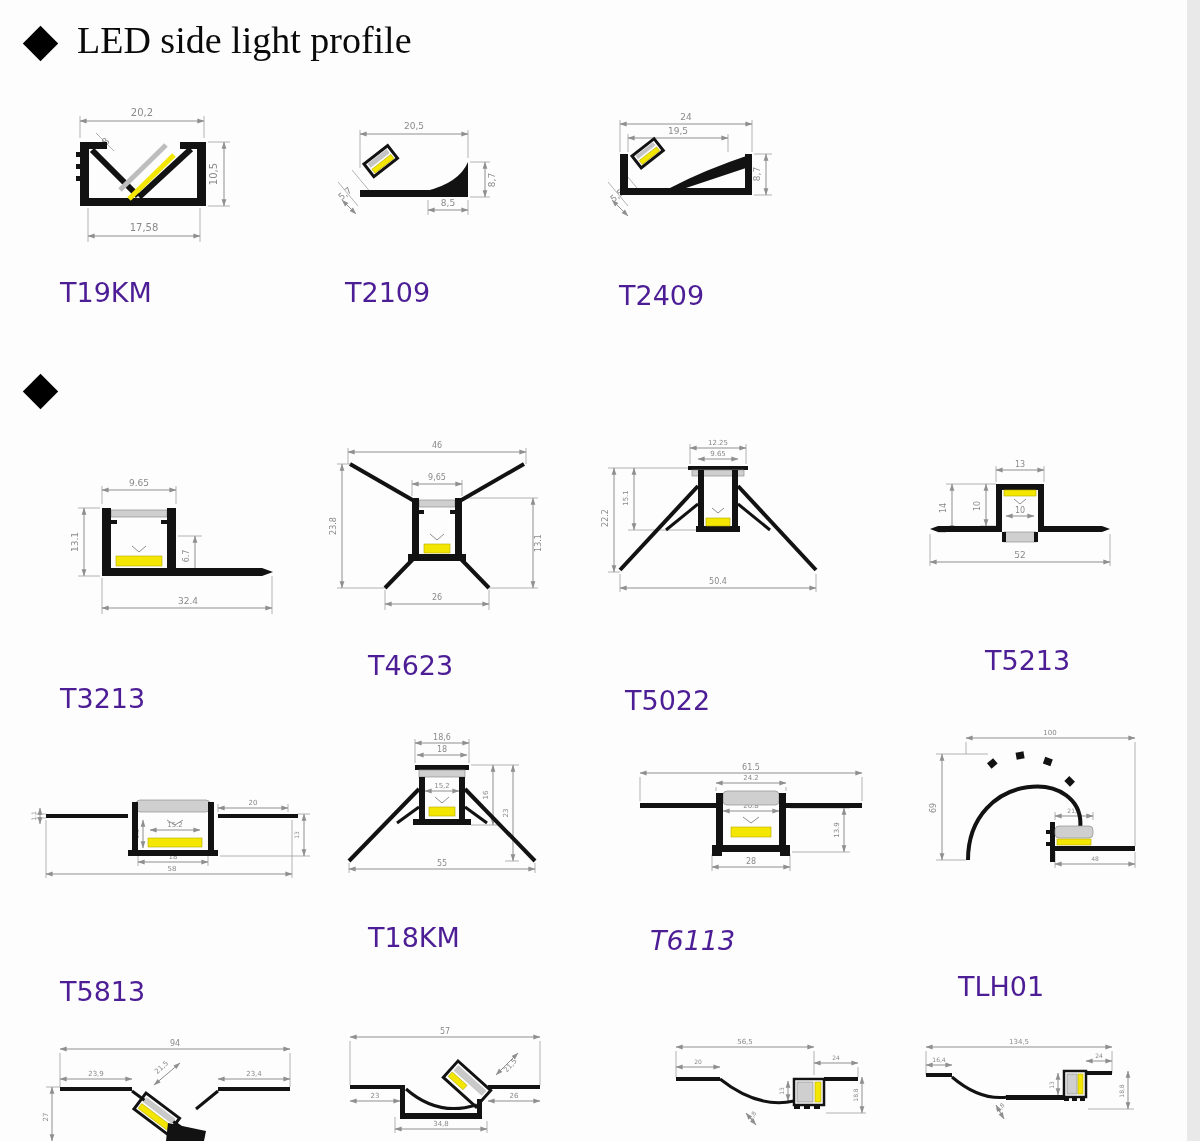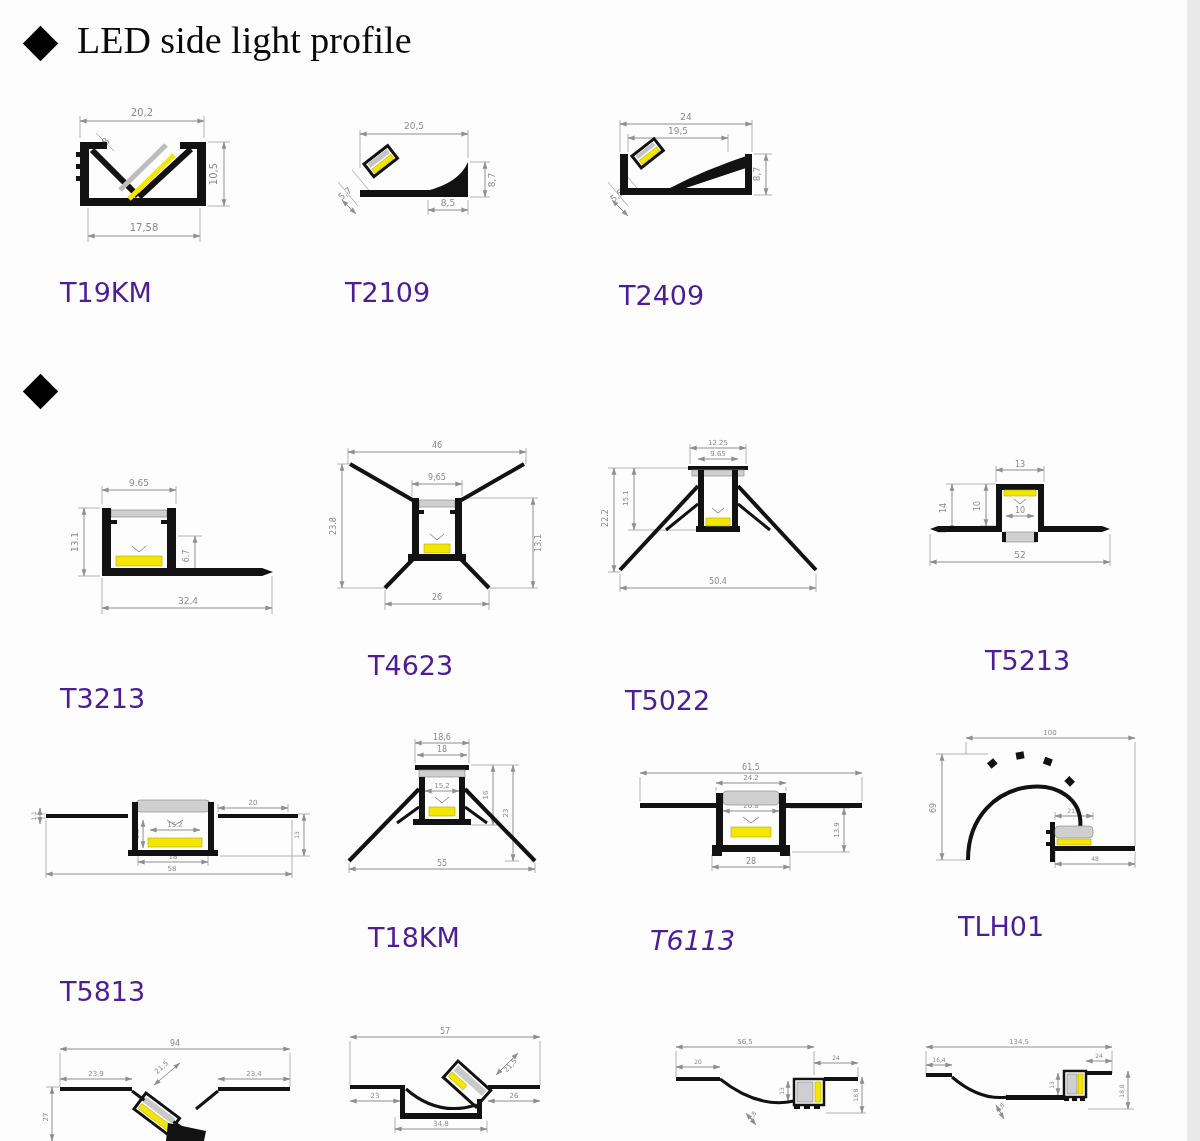--- a/index.html
+++ b/index.html
@@ -427,21 +427,21 @@
       <rect class="body" x="116" y="28" width="8" height="7" transform="rotate(20 120 31)"></rect>
       <rect class="body" x="138" y="48" width="8" height="7" transform="rotate(45 142 51)"></rect>
       <rect class="body" x="122" y="92" width="5" height="40"></rect>
       <rect class="body" x="118" y="100" width="4" height="4"></rect>
         <rect class="body" x="118" y="112" width="4" height="4"></rect>
       <rect class="dif" x="127" y="96" width="38" height="12" rx="4"></rect>
       <rect class="led" x="129" y="109" width="34" height="6"></rect>
       <rect class="body" x="127" y="116" width="80" height="5"></rect>
     </g>
   </svg>
-  <div class="pname" style="left:958px;top:911px;">TLH01</div>
+  <div class="pname" style="left:958px;top:971px;">TLH01</div>
 
   <svg style="left:38px;top:1035px;" width="275" height="106" viewBox="0 0 275 106">
     <g>
       <line class="ext" x1="22" y1="18" x2="22" y2="52"></line>
         <line class="ext" x1="252" y1="18" x2="252" y2="52"></line>
       <line class="dim" x1="22" y1="14" x2="252" y2="14"></line>
       <text class="dimt" x="137" y="11" font-size="8">94</text>
       <line class="dim" x1="22" y1="44" x2="94" y2="44"></line>
       <text class="dimt" x="58" y="41" font-size="7">23,9</text>
       <line class="dim" x1="180" y1="44" x2="252" y2="44"></line>

